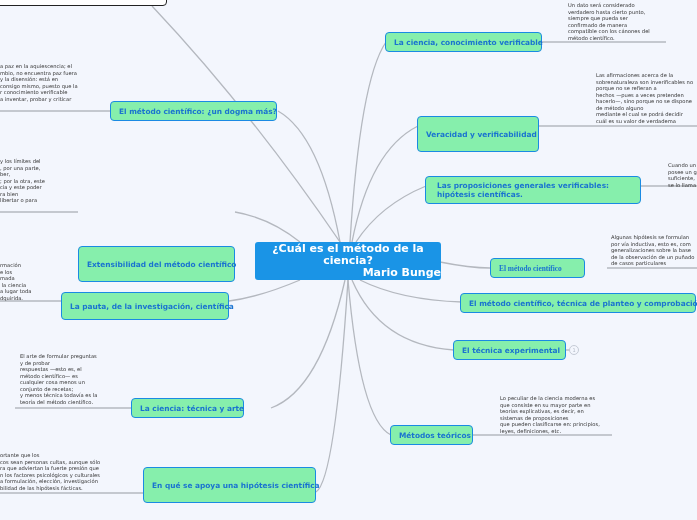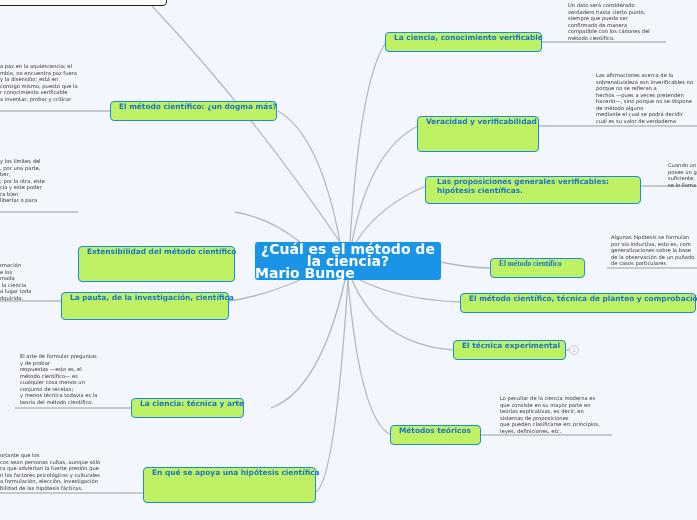--- a/index.html
+++ b/index.html
@@ -1,21 +1,21 @@
 <!DOCTYPE html>
 <html><head>
 <meta charset="utf-8">
 <style>
   html,body{margin:0;padding:0;}
   body{width:697px;height:520px;overflow:hidden;background:#f3f6fd;position:relative;font-family:"DejaVu Sans","Liberation Sans",sans-serif;}
   #canvas{position:absolute;left:0;top:0;width:697px;height:520px;}
   svg.links{position:absolute;left:0;top:0;width:697px;height:520px;pointer-events:none;}
-  .node{position:absolute;box-sizing:border-box;background:#bef264;border:1.5px solid #1a8ae3;border-radius:4px;color:#1a73d0;font-weight:bold;font-size:7.4px;line-height:9px;padding:0 8px;display:flex;white-space:nowrap;cursor:pointer;}
+  .node{position:absolute;box-sizing:border-box;background:#86efac;border:1.5px solid #1a8ae3;border-radius:4px;color:#1a73d0;font-weight:bold;font-size:7.4px;line-height:9px;padding:0 8px;display:flex;align-items:center;white-space:nowrap;cursor:pointer;}
   .node.wrap{white-space:normal;}
-  .central{position:absolute;box-sizing:border-box;background:#1a94e6;color:#fff;border-radius:3px;font-weight:bold;font-size:14px;line-height:12px;text-align:center;display:flex;flex-direction:column;align-items:flex-start;justify-content:center;cursor:pointer;}
+  .central{position:absolute;box-sizing:border-box;background:#1a94e6;color:#fff;border-radius:3px;font-weight:bold;font-size:11px;line-height:12px;text-align:center;display:flex;flex-direction:column;align-items:flex-end;justify-content:center;cursor:pointer;}
   .topbox{position:absolute;left:-10px;top:-10px;width:177px;height:16px;background:#fff;border:1.5px solid #222;border-radius:4px;box-sizing:border-box;}
   .note{position:absolute;font-size:5.2px;line-height:6.5px;color:#333;font-family:"DejaVu Sans",sans-serif;white-space:pre;}
   .collapse{position:absolute;width:8px;height:8px;border:1px solid #c5cbd6;border-radius:50%;background:#f3f6fd;color:#b5bcc8;font-size:5px;line-height:8px;text-align:center;box-sizing:content-box;cursor:pointer;}
 </style>
 </head>
 <body>
 
 <div id="canvas">
 
   <svg class="links" viewBox="0 0 697 520">
@@ -99,21 +99,21 @@
 
   <div class="node" style="left:460px;top:293px;width:236px;height:20px;">
     <span>El método científico, técnica de planteo y comprobación</span>
   </div>
 
   <div class="node" style="left:453px;top:340px;width:113px;height:20px;">
     <span>El técnica experimental</span>
   </div>
   <div class="collapse" style="left:569px;top:345px;">1</div>
 
-  <div class="node" style="left:390px;top:425px;width:91px;height:20px;">
+  <div class="node" style="left:390px;top:425px;width:83px;height:20px;">
     <span>Métodos teóricos</span>
   </div>
   <div class="note" style="left:500px;top:395px;">Lo peculiar de la ciencia moderna es
 que consiste en su mayor parte en
 teorías explicativas, es decir, en
 sistemas de proposiciones
 que pueden clasificarse en: principios,
 leyes, definiciones, etc.</div>
 
   <div class="node" style="left:110px;top:101px;width:167px;height:20px;">

